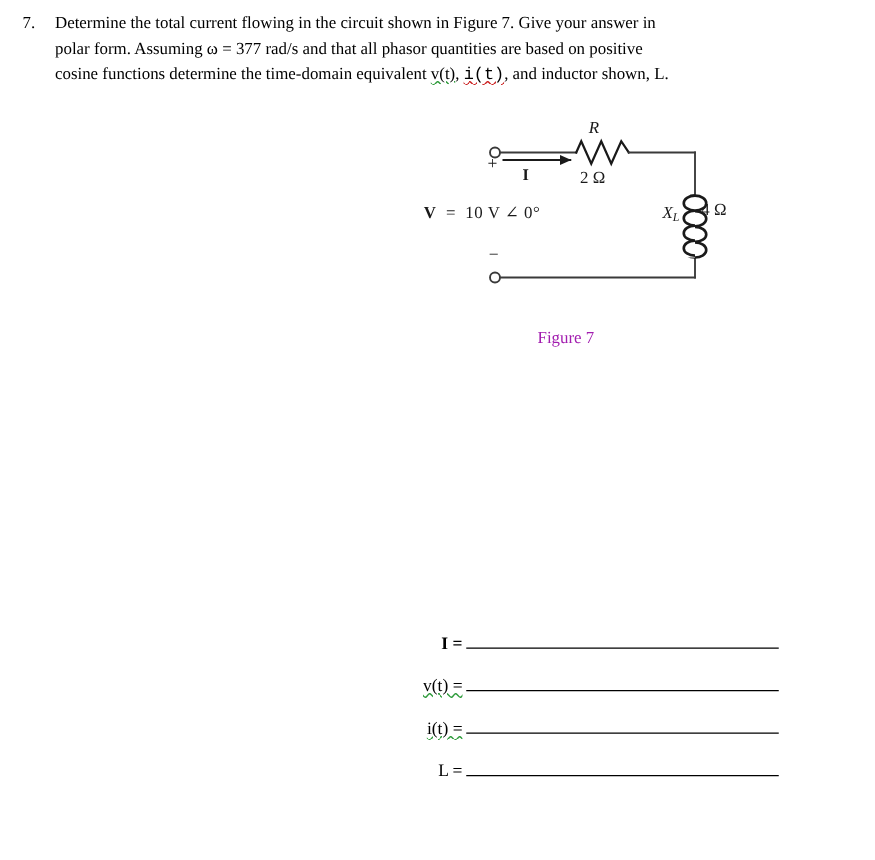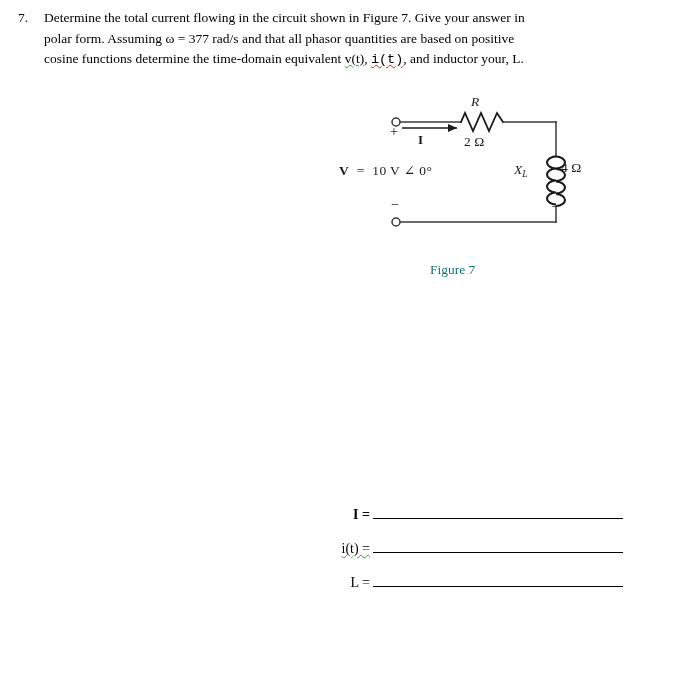--- a/index.html
+++ b/index.html
@@ -84,21 +84,21 @@
     top: 2px;
     font-style: italic;
     font-size: 13.5px;
   }
   #label-R-value {
     left: 134px;
     top: 42px;
     font-size: 13.5px;
   }
   #label-XL {
-    left: 184px;
+    left: 200px;
     top: 70px;
     font-size: 13.5px;
   }
   #label-XL-value {
     left: 231px;
     top: 68px;
     font-size: 13.5px;
     text-align: center;
   }
   #label-I {
@@ -128,21 +128,21 @@
     font-size: 9.5px;
     vertical-align: -0.28em;
     font-style: italic;
   }
 
   #figure-caption {
     position: absolute;
     left: 430px;
     top: 262px;
     font-size: 13.5px;
-    color: #0f766e;
+    color: #a21caf;
   }
 
   
   #answers-block {
     position: absolute;
     left: 250px;
     top: 505px;
     width: 400px;
   }
   .answer-row {
@@ -168,21 +168,21 @@
 </style>
 </head>
 <body>
 
 <div id="problem-block">
   <div class="problem-row">
     <div class="problem-number">7.</div>
     <div class="problem-text">
       <p>Determine the total current flowing in the circuit shown in Figure 7.  Give your answer in</p>
       <p>polar form.  Assuming ω = 377 rad/s and that all phasor quantities are based on positive</p>
-      <p><span>cosine functions determine the time-domain equivalent </span><span class="sp-green">v(t)</span><span>, </span><span class="sp-red">i(t)</span><span>, and inductor your, L.</span></p>
+      <p><span>cosine functions determine the time-domain equivalent </span><span class="sp-green">v(t)</span><span>, </span><span class="sp-red">i(t)</span><span>, and inductor shown, L.</span></p>
     </div>
   </div>
 </div>
 
 <div id="figure-area">
 
   <svg id="circuit-svg" width="290" height="200" viewBox="0 0 290 200">
     <g stroke="#3a3a3a" stroke-width="1.5" fill="none" stroke-linecap="square">
 
       <circle cx="66" cy="30" r="4" fill="#ffffff" stroke="#3a3a3a" stroke-width="1.5"></circle>
@@ -232,20 +232,24 @@
 
 <div id="figure-caption">Figure 7</div>
 
 <div id="answers-block">
 
   <div class="answer-row">
     <div class="answer-label"><b>I =</b></div>
     <div class="answer-rule"></div>
   </div>
 
+  <div class="answer-row">
+    <div class="answer-label"><span class="sp-green">v(t) =</span></div>
+    <div class="answer-rule"></div>
+  </div>
 
   <div class="answer-row">
     <div class="answer-label"><span class="sp-green">i(t) =</span></div>
     <div class="answer-rule"></div>
   </div>
 
   <div class="answer-row">
     <div class="answer-label"><span>L =</span></div>
     <div class="answer-rule"></div>
   </div>

